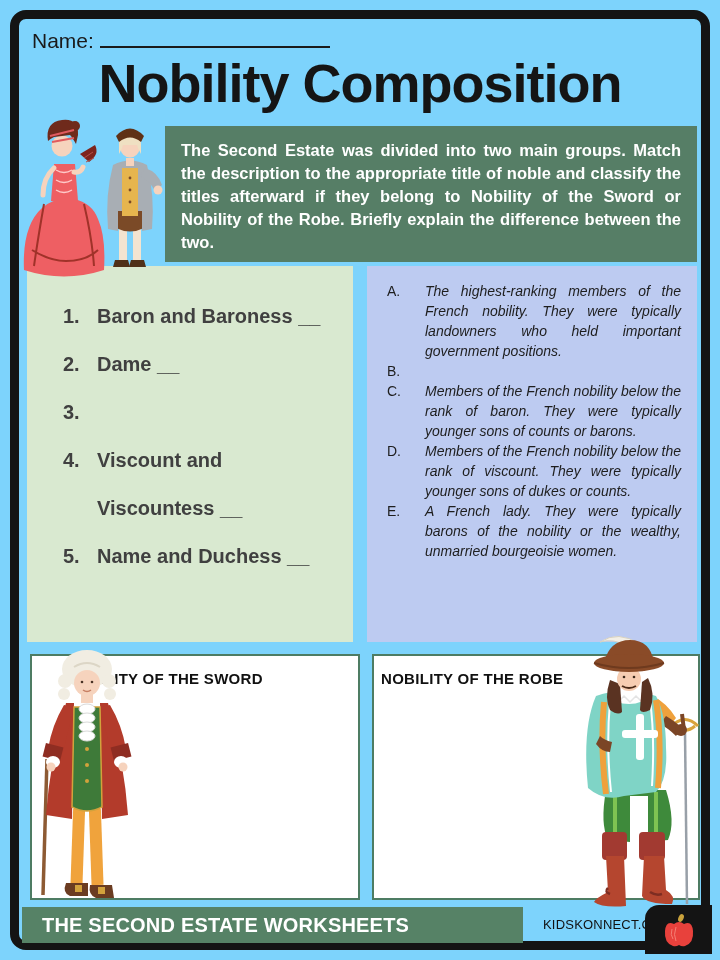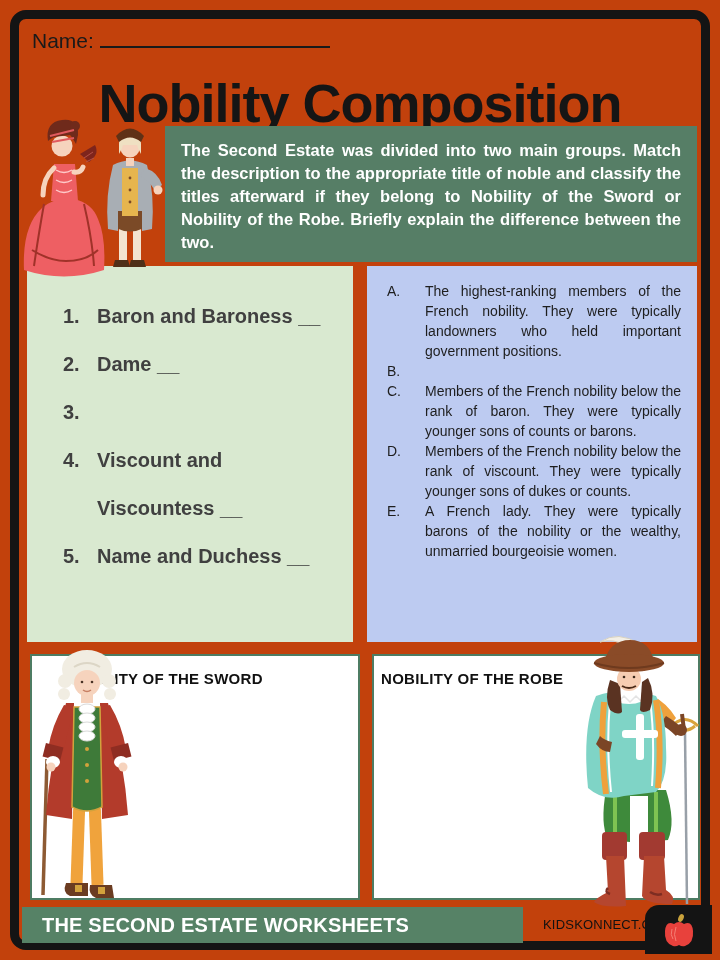--- a/index.html
+++ b/index.html
@@ -1,28 +1,28 @@
 <!DOCTYPE html>
 <html><head>
 <meta charset="utf-8">
 <style>
   html,body{margin:0;padding:0;background:#ffffff;}
   .page{
-    position:relative;width:720px;height:960px;background:#c2410c;overflow:hidden;
+    position:relative;width:720px;height:960px;background:#7dd3fc;overflow:hidden;
     font-family:"Liberation Sans", sans-serif;
   }
   .frame{
     position:absolute;left:10px;top:10px;right:10px;bottom:10px;
     border:9px solid #141414;border-radius:16px;pointer-events:none;z-index:5;
   }
   .name-row{position:absolute;left:32px;top:26px;font-size:21px;color:#1a1a1a;z-index:2;}
   .name-line{display:inline-block;width:230px;border-bottom:2px solid #1a1a1a;height:20px;margin-left:6px;}
   .page-title{
     position:absolute;left:0;top:52px;width:100%;text-align:center;
-    font-size:54px;font-weight:bold;color:#151515;letter-spacing:-1px;z-index:2;margin-top:20px;
+    font-size:54px;font-weight:bold;color:#151515;letter-spacing:-1px;z-index:2;
   }
   .instruction-box{
     position:absolute;left:165px;top:126px;width:532px;height:136px;background:#567e66;
     box-sizing:border-box;padding:13px 16px;z-index:2;
   }
   .instruction-text{
     color:#ffffff;font-size:16.5px;line-height:23px;font-weight:bold;text-align:justify;
   }
   .illus{position:absolute;z-index:3;}
   .illus-couple{left:18px;top:110px;width:145px;height:172px;}
@@ -35,21 +35,21 @@
   .titles-list{margin:0;padding:0;list-style:none;}
   .titles-item{display:flex;font-size:20px;font-weight:bold;color:#404040;line-height:48px;}
   .titles-num{width:34px;flex:0 0 34px;}
   .titles-label{flex:1;}
   .desc-panel{
     position:absolute;left:367px;top:266px;width:330px;height:376px;background:#bdcbf1;z-index:1;
     box-sizing:border-box;padding:15px 16px 0 20px;
   }
   .desc-item{display:flex;font-size:14px;line-height:20px;color:#1e1e1e;}
   .desc-letter{width:38px;flex:0 0 38px;}
-  .desc-text{flex:1;text-align:justify;}
+  .desc-text{flex:1;text-align:justify;font-style:italic;}
   .class-box{
     position:absolute;top:654px;height:246px;background:#ffffff;border:2px solid #4d7c63;
     box-sizing:border-box;z-index:2;
   }
   .box-sword{left:30px;width:330px;}
   .box-robe{left:372px;width:328px;}
   .box-title{
     margin-top:14px;font-size:15px;font-weight:bold;color:#111111;letter-spacing:.3px;
   }
   .box-title-sword{padding-left:34px;}

